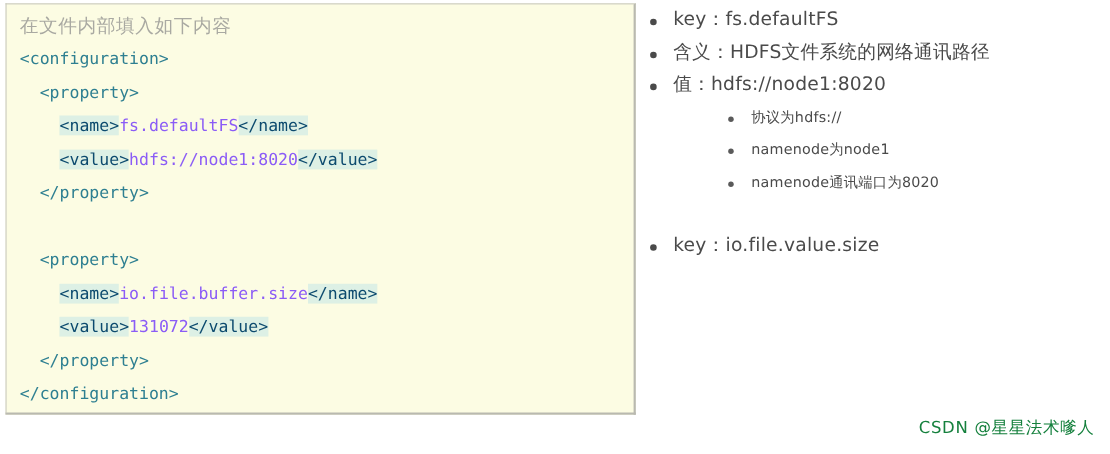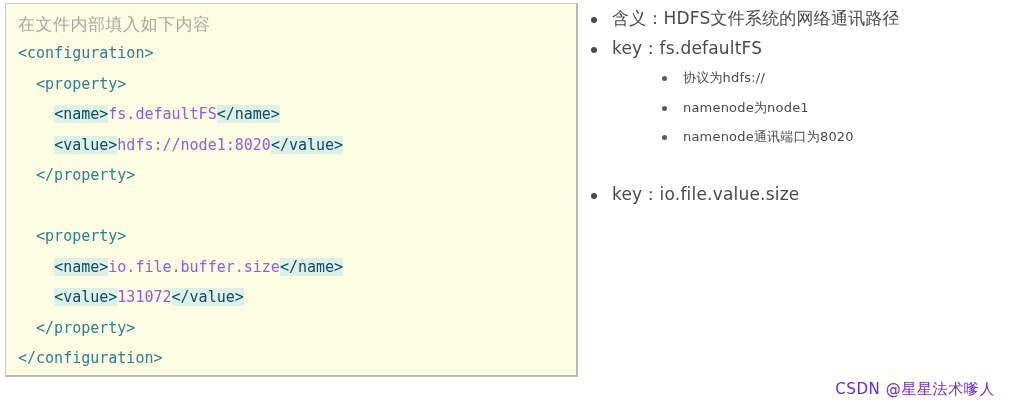--- a/index.html
+++ b/index.html
@@ -109,37 +109,38 @@
     background: #5a5a5a;
   }
 
   
   #watermark {
     position: absolute;
     right: 14px;
     bottom: 14px;
     font-family: "DejaVu Sans", "Liberation Sans", sans-serif;
     font-size: 15px;
-    color: #6d28d9;
+    color: #15803d;
     letter-spacing: 0.6px;
     white-space: nowrap;
   }
 </style>
 </head>
 <body>
 
 <div id="code-panel">
   <div id="code-caption">在文件内部填入如下内容</div>
   <div id="code-lines"><div class="code-line"><span class="tag">&lt;configuration&gt;</span></div><div class="code-line"><span>  </span><span class="tag">&lt;property&gt;</span></div><div class="code-line"><span>    </span><span class="tag-hl">&lt;name&gt;</span><span class="txt">fs.defaultFS</span><span class="tag-hl">&lt;/name&gt;</span></div><div class="code-line"><span>    </span><span class="tag-hl">&lt;value&gt;</span><span class="txt">hdfs://node1:8020</span><span class="tag-hl">&lt;/value&gt;</span></div><div class="code-line"><span>  </span><span class="tag">&lt;/property&gt;</span></div><div class="code-line"><span class="txt"></span></div><div class="code-line"><span>  </span><span class="tag">&lt;property&gt;</span></div><div class="code-line"><span>    </span><span class="tag-hl">&lt;name&gt;</span><span class="txt">io.file.buffer.size</span><span class="tag-hl">&lt;/name&gt;</span></div><div class="code-line"><span>    </span><span class="tag-hl">&lt;value&gt;</span><span class="txt">131072</span><span class="tag-hl">&lt;/value&gt;</span></div><div class="code-line"><span>  </span><span class="tag">&lt;/property&gt;</span></div><div class="code-line"><span class="tag">&lt;/configuration&gt;</span></div></div>
 </div>
 
 <div id="notes-panel">
     <div class="note-group" id="group-1">
+      <div class="note-item level-1">key：fs.defaultFS</div>
       <div class="note-item level-1">含义：HDFS文件系统的网络通讯路径</div>
-      <div class="note-item level-1">key：fs.defaultFS</div>
+      <div class="note-item level-1">值：hdfs://node1:8020</div>
       <div class="note-item level-2">协议为hdfs://</div>
       <div class="note-item level-2">namenode为node1</div>
       <div class="note-item level-2">namenode通讯端口为8020</div>
     </div>
     <div class="note-group" id="group-2">
       <div class="note-item level-1">key：io.file.value.size</div>
     </div>
   </div>
 
 <div id="watermark">CSDN @星星法术嗲人</div>

